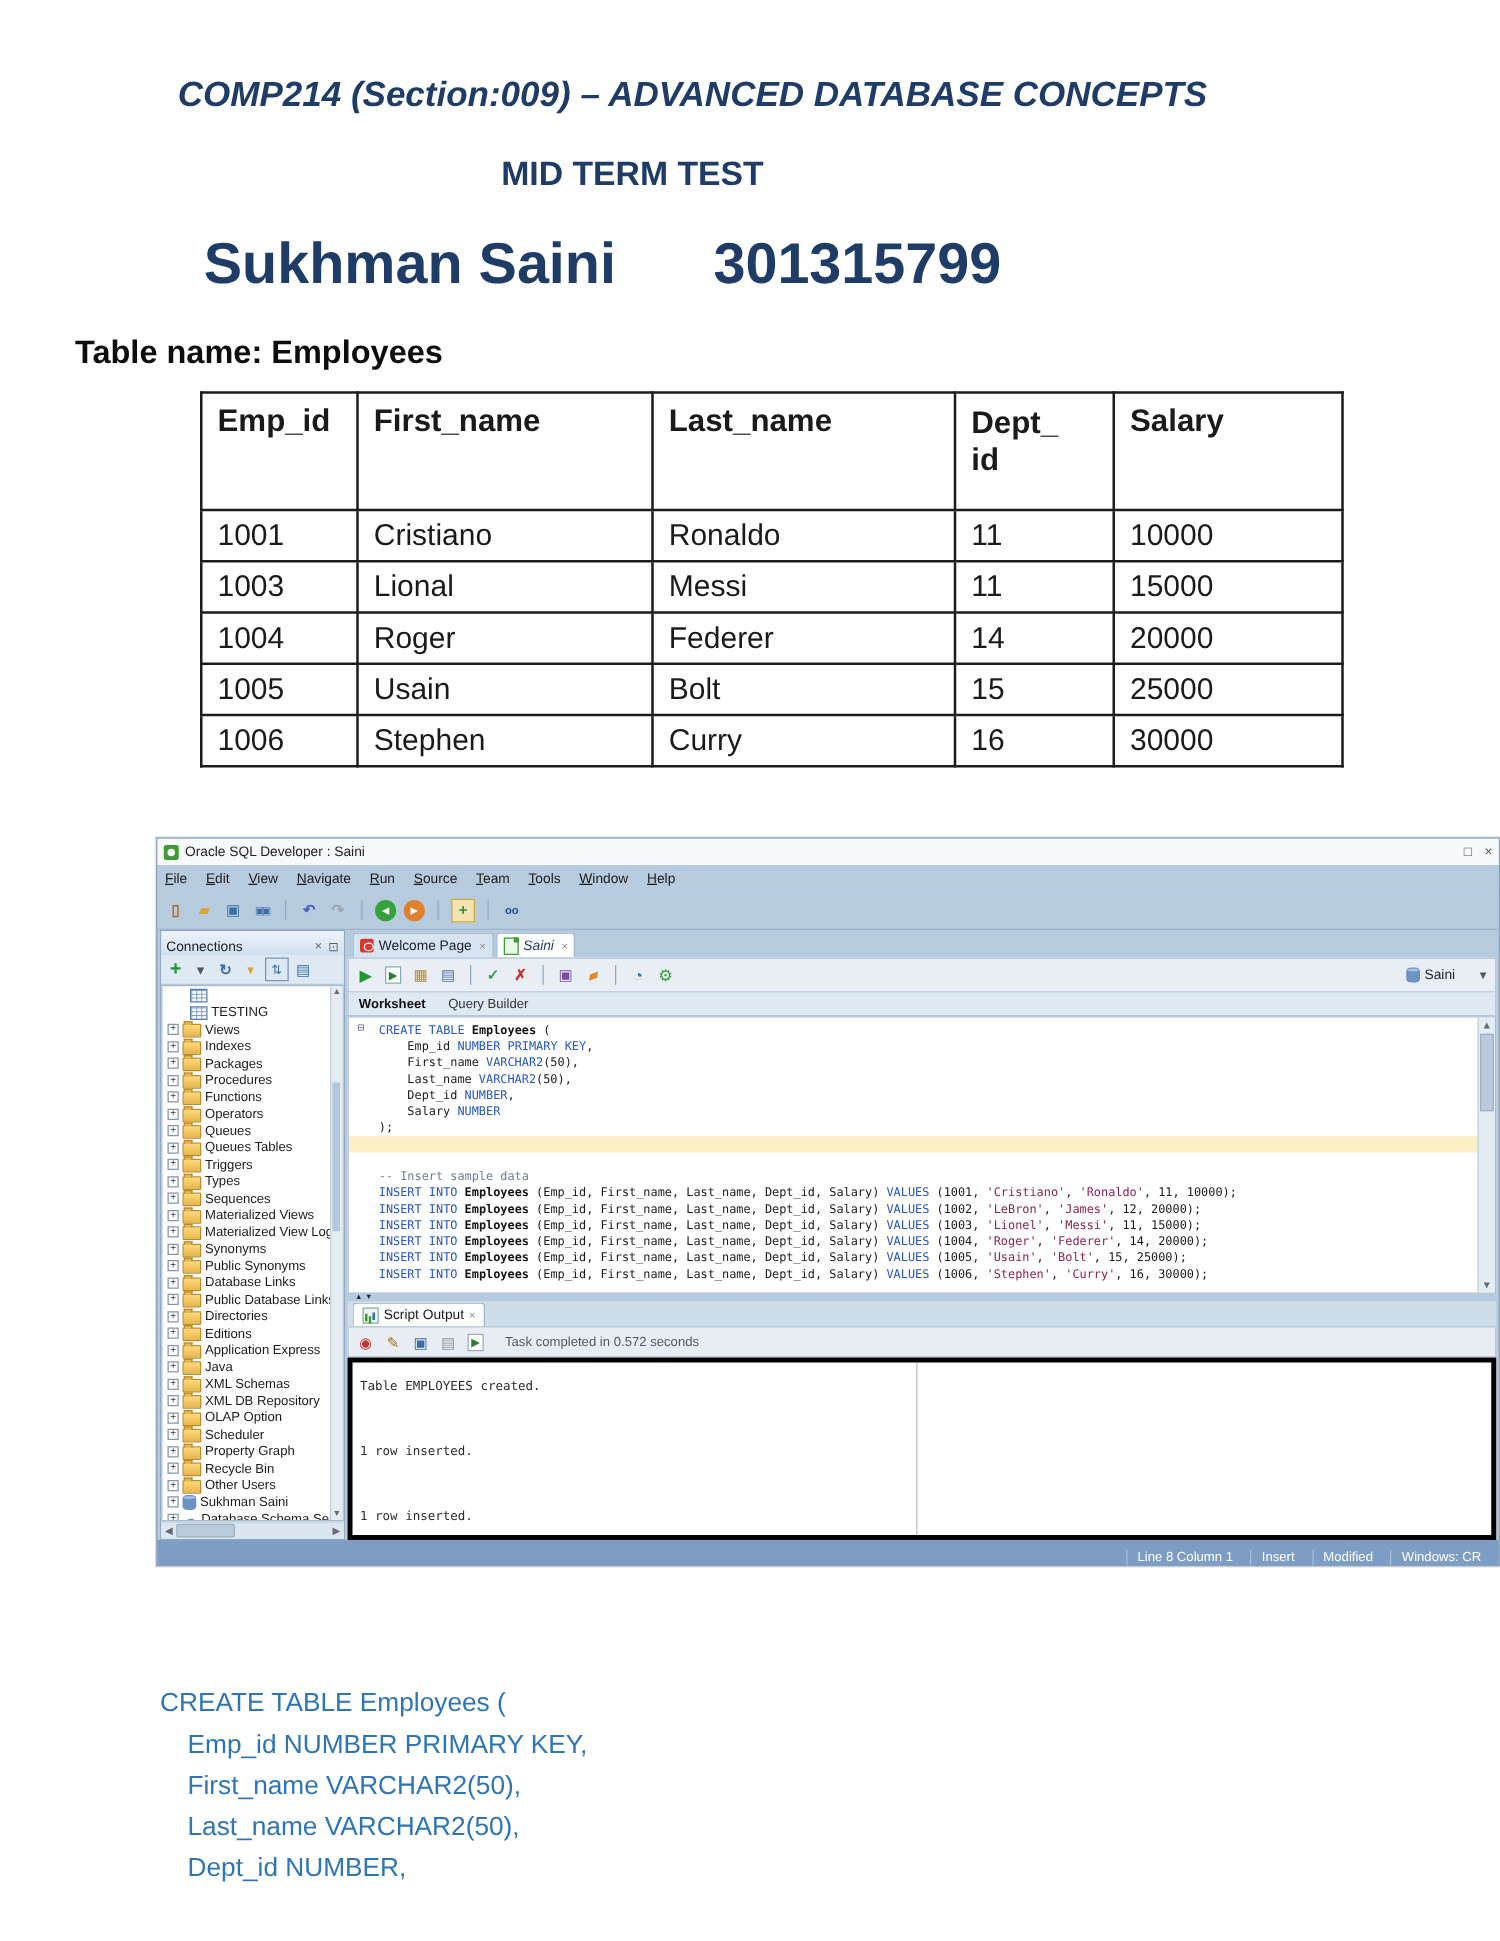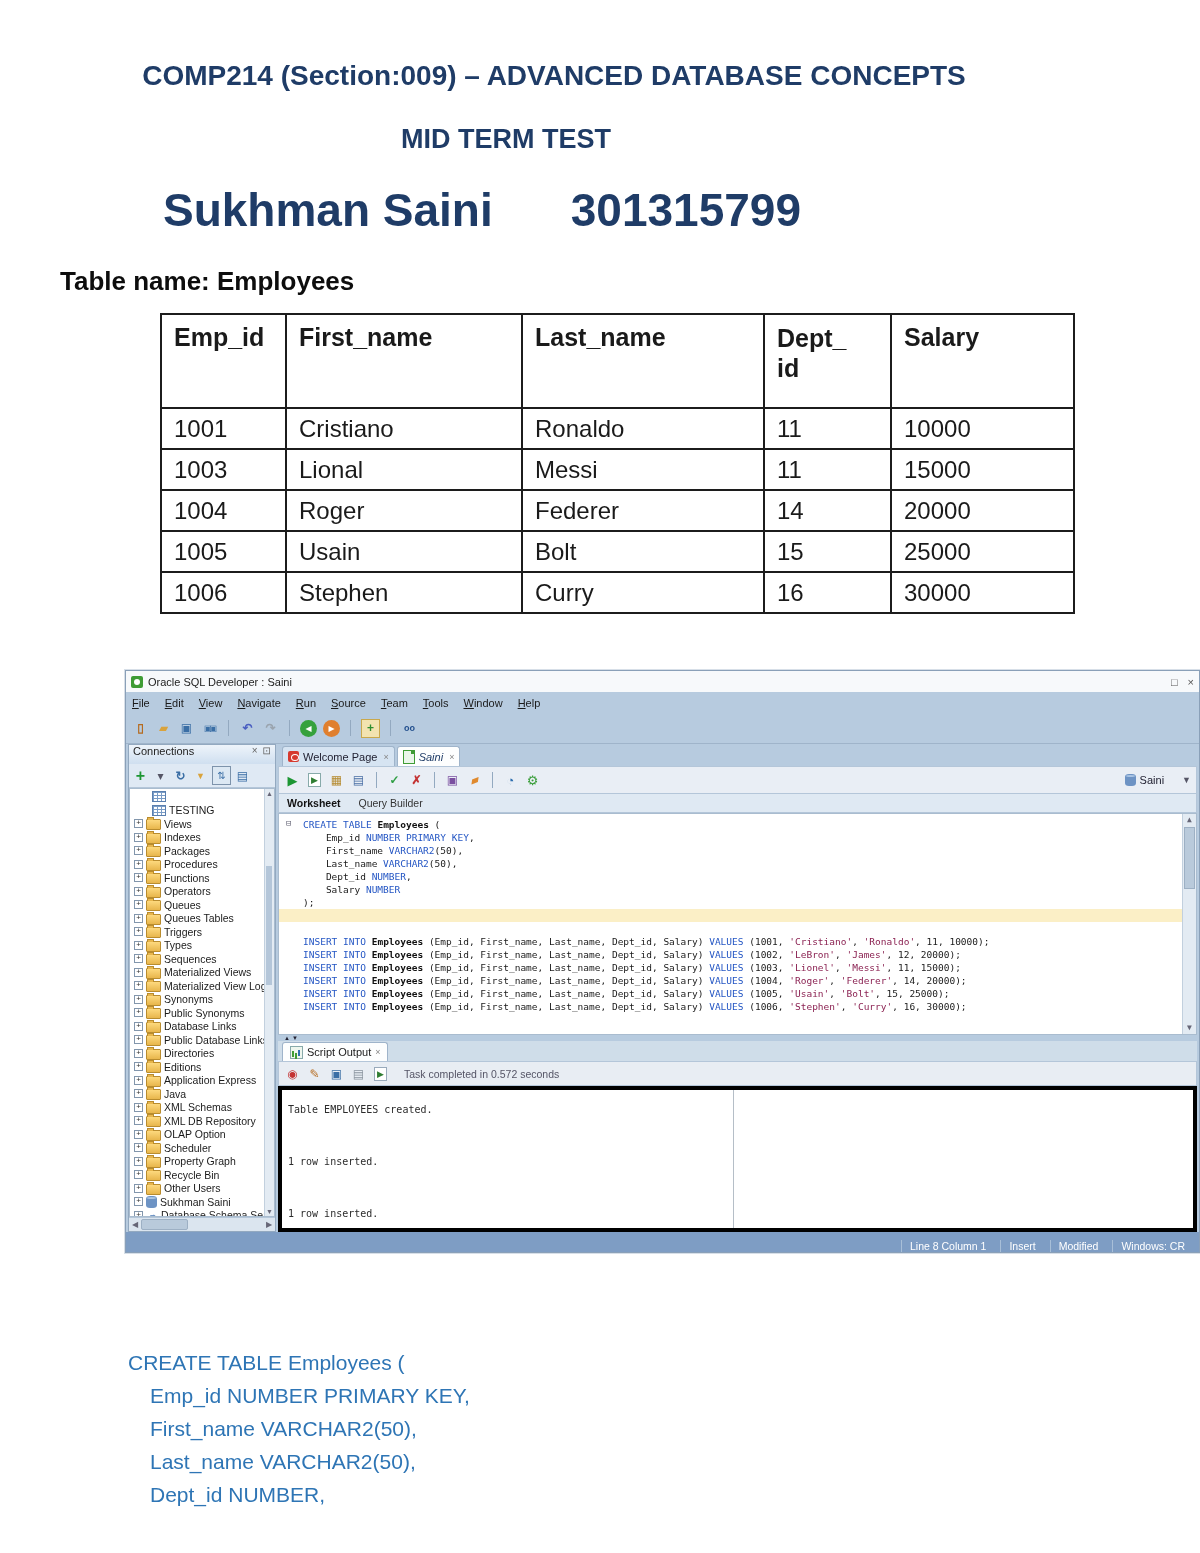--- a/index.html
+++ b/index.html
@@ -1,21 +1,21 @@
 <!DOCTYPE html>
 <html><head>
 <meta charset="utf-8">
 <style>
   html,body{margin:0;padding:0;}
   body{width:1200px;height:1553px;background:#ffffff;position:relative;
        font-family:"Liberation Sans", sans-serif;color:#1a1a1a;overflow:hidden;}
 
   
   .doc-title{position:absolute;top:60px;left:0;width:1108px;text-align:center;
-             font-size:28px;font-weight:bold;color:#1f3c67;}
+             font-size:28px;font-weight:bold;color:#1f3c67;font-style:italic;}
   .doc-sub{position:absolute;top:124px;left:0;width:1012px;text-align:center;
            font-size:27px;font-weight:bold;color:#1f3c67;}
   .student{position:absolute;top:183px;left:0;width:964px;text-align:center;
            font-size:46px;font-weight:bold;color:#1f3c67;}
   .student .sid{margin-left:78px;}
   .caption{position:absolute;top:266px;left:60px;font-size:26px;font-weight:bold;color:#0d0d0d;}
 
   
   table.emp{position:absolute;top:313px;left:160px;border-collapse:collapse;table-layout:fixed;}
   table.emp th,table.emp td{border:2px solid #1c1c1c;font-size:24px;padding:2px 12px;
@@ -77,21 +77,21 @@
 
   [data-name="pin-icon"]::before{content:"◉";color:#c43333;}
   [data-name="pencil-icon"]::before{content:"✎";color:#b56b1f;}
   [data-name="print-icon"]::before{content:"▤";color:#8a949e;}
   [data-name="script-icon"]::before{content:"▶";color:#2f7d32;font-size:9px;border:1px solid #9ab;padding:1px 2px;background:#fff;}
 
   
   .dock{position:absolute;top:73px;left:2px;right:2px;bottom:20px;display:flex;}
   
   .connpanel{width:146px;display:flex;flex-direction:column;border:1px solid #93a9c0;background:#dfe9f4;}
-  .connhead{height:19px;display:flex;align-items:flex-start;padding:0 4px;
+  .connhead{height:19px;display:flex;align-items:flex-end;padding:0 4px;
             background:linear-gradient(#eef4fa,#cfdff0);font-size:11px;color:#222;}
   .connhead .hb{margin-left:auto;display:flex;gap:5px;color:#666;font-size:10px;}
   .conntools{height:23px;display:flex;align-items:center;gap:3px;padding:0 3px;background:#dfe9f4;
              border-bottom:1px solid #b4c6d9;}
   .tree{flex:1;background:#fff;border:1px solid #a9bccf;position:relative;overflow:hidden;
         font-size:10.5px;padding-top:1px;}
   .trow{height:13.5px;display:flex;align-items:center;gap:3px;padding-left:4px;white-space:nowrap;}
   .trow.child{padding-left:22px;}
   .exp{width:9px;height:9px;box-sizing:border-box;border:1px solid #8296ac;background:#fff;
        font-size:8px;line-height:6px;text-align:center;color:#333;flex:none;}
@@ -509,20 +509,21 @@
         <div class="codelines" id="codelines">
             <div class="cl" data-name="code-line"><span class="kw">CREATE</span> <span class="kw">TABLE</span> <span class="tbl">Employees</span> (</div>
             <div class="cl" data-name="code-line">    Emp_id <span class="kw">NUMBER</span> <span class="kw">PRIMARY</span> <span class="kw">KEY</span>,</div>
             <div class="cl" data-name="code-line">    First_name <span class="kw">VARCHAR2</span>(50),</div>
             <div class="cl" data-name="code-line">    Last_name <span class="kw">VARCHAR2</span>(50),</div>
             <div class="cl" data-name="code-line">    Dept_id <span class="kw">NUMBER</span>,</div>
             <div class="cl" data-name="code-line">    Salary <span class="kw">NUMBER</span></div>
             <div class="cl" data-name="code-line">);</div>
             <div class="cl cur" data-name="code-line">&nbsp;</div>
             <div class="cl" data-name="code-line">&nbsp;</div>
+            <div class="cl" data-name="code-line"><span class="cmt">-- Insert sample data</span></div>
             <div class="cl" data-name="code-line"><span class="kw">INSERT</span> <span class="kw">INTO</span> <span class="tbl">Employees</span> (Emp_id, First_name, Last_name, Dept_id, Salary) <span class="kw">VALUES</span> (1001, <span class="str">'Cristiano'</span>, <span class="str">'Ronaldo'</span>, 11, 10000);</div>
             <div class="cl" data-name="code-line"><span class="kw">INSERT</span> <span class="kw">INTO</span> <span class="tbl">Employees</span> (Emp_id, First_name, Last_name, Dept_id, Salary) <span class="kw">VALUES</span> (1002, <span class="str">'LeBron'</span>, <span class="str">'James'</span>, 12, 20000);</div>
             <div class="cl" data-name="code-line"><span class="kw">INSERT</span> <span class="kw">INTO</span> <span class="tbl">Employees</span> (Emp_id, First_name, Last_name, Dept_id, Salary) <span class="kw">VALUES</span> (1003, <span class="str">'Lionel'</span>, <span class="str">'Messi'</span>, 11, 15000);</div>
             <div class="cl" data-name="code-line"><span class="kw">INSERT</span> <span class="kw">INTO</span> <span class="tbl">Employees</span> (Emp_id, First_name, Last_name, Dept_id, Salary) <span class="kw">VALUES</span> (1004, <span class="str">'Roger'</span>, <span class="str">'Federer'</span>, 14, 20000);</div>
             <div class="cl" data-name="code-line"><span class="kw">INSERT</span> <span class="kw">INTO</span> <span class="tbl">Employees</span> (Emp_id, First_name, Last_name, Dept_id, Salary) <span class="kw">VALUES</span> (1005, <span class="str">'Usain'</span>, <span class="str">'Bolt'</span>, 15, 25000);</div>
             <div class="cl" data-name="code-line"><span class="kw">INSERT</span> <span class="kw">INTO</span> <span class="tbl">Employees</span> (Emp_id, First_name, Last_name, Dept_id, Salary) <span class="kw">VALUES</span> (1006, <span class="str">'Stephen'</span>, <span class="str">'Curry'</span>, 16, 30000);</div>
           </div>
         <div class="vs" data-name="code-vertical-scrollbar">
           <div class="ar" data-name="scroll-up-icon">▲</div>
           <div class="th" data-name="scroll-thumb"></div>

